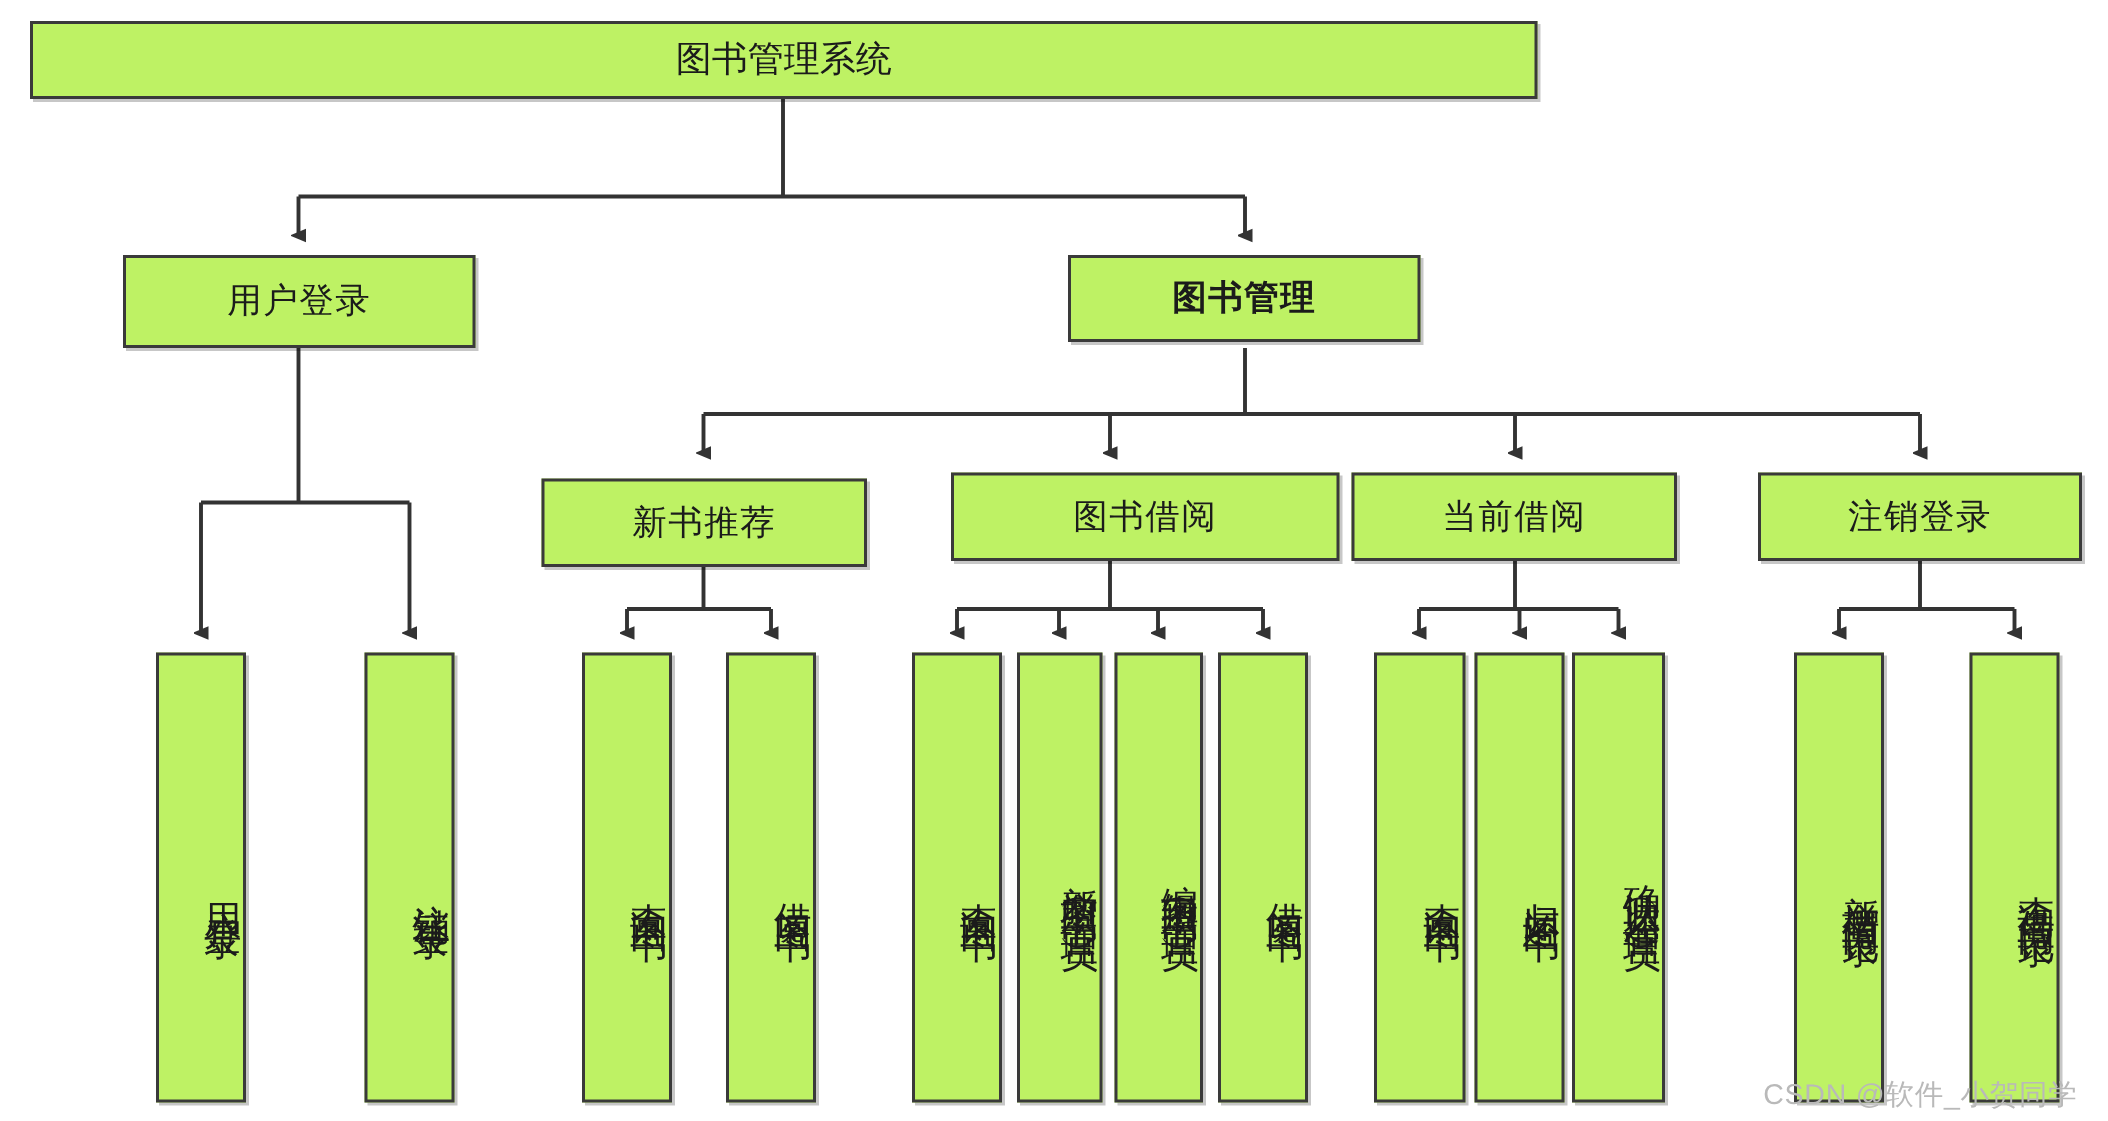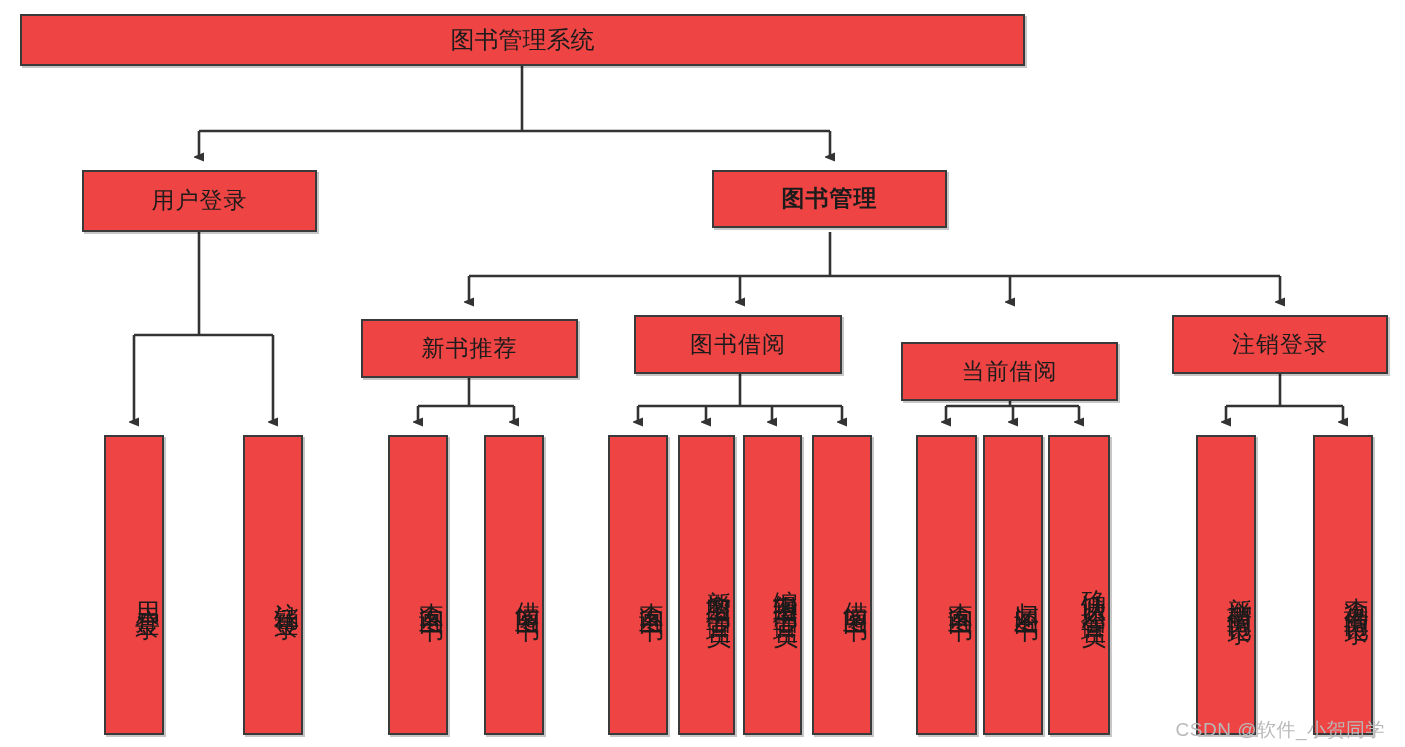--- a/index.html
+++ b/index.html
@@ -3,21 +3,21 @@
 <meta charset="utf-8">
 <style>
   html,body{margin:0;padding:0;background:#ffffff;}
   body{width:1405px;height:747px;overflow:hidden;
        font-family:"Liberation Sans","DejaVu Sans",sans-serif;}
   #canvas{position:relative;width:1405px;height:747px;background:#fff;}
   svg{position:absolute;top:0;left:0;width:1405px;height:747px;}
   .node{
     position:absolute;
     box-sizing:border-box;
-    background:#ef4444;
+    background:#bef264;
     border:2.5px solid #3a3a3a;
     box-shadow:2px 2px 0 rgba(0,0,0,0.22);
     display:flex;align-items:center;justify-content:center;
     color:#1b1b1b;
     line-height:1.18;
   }
   .node.h{ font-size:23px; letter-spacing:1px; }
   .node.root{ font-size:24px; }
   .node.v{
     writing-mode:vertical-rl;
@@ -93,22 +93,22 @@
       <path d="M 1343 406 L 1343 422" marker-end="url(#arrow)"></path>
     </g>
   </svg>
 
   <div class="node root" style="left:20px;top:14px;width:1005px;height:52px;">图书管理系统</div>
 
   <div class="node h" style="left:82px;top:170px;width:235px;height:62px;">用户登录</div>
   <div class="node h" style="left:712px;top:170px;width:235px;height:58px;font-weight:bold;">图书管理</div>
 
   <div class="node h" style="left:361px;top:319px;width:217px;height:59px;">新书推荐</div>
-  <div class="node h" style="left:634px;top:315px;width:208px;height:59px;">图书借阅</div>
-  <div class="node h" style="left:901px;top:315px;width:217px;height:59px;margin-top:27px;">当前借阅</div>
+  <div class="node h" style="left:634px;top:315px;width:259px;height:59px;">图书借阅</div>
+  <div class="node h" style="left:901px;top:315px;width:217px;height:59px;">当前借阅</div>
   <div class="node h" style="left:1172px;top:315px;width:216px;height:59px;">注销登录</div>
 
   <div class="node v" style="left:104px;top:435px;width:60px;height:300px;">用户登录</div>
   <div class="node v" style="left:243px;top:435px;width:60px;height:300px;">注销登录</div>
 
   <div class="node v" style="left:388px;top:435px;width:60px;height:300px;">查询图书</div>
   <div class="node v" style="left:484px;top:435px;width:60px;height:300px;">借阅图书</div>
 
   <div class="node v" style="left:608px;top:435px;width:60px;height:300px;">查询图书</div>
   <div class="node v" style="left:678px;top:435px;width:57px;height:300px;">新增图书（管理员）</div>

